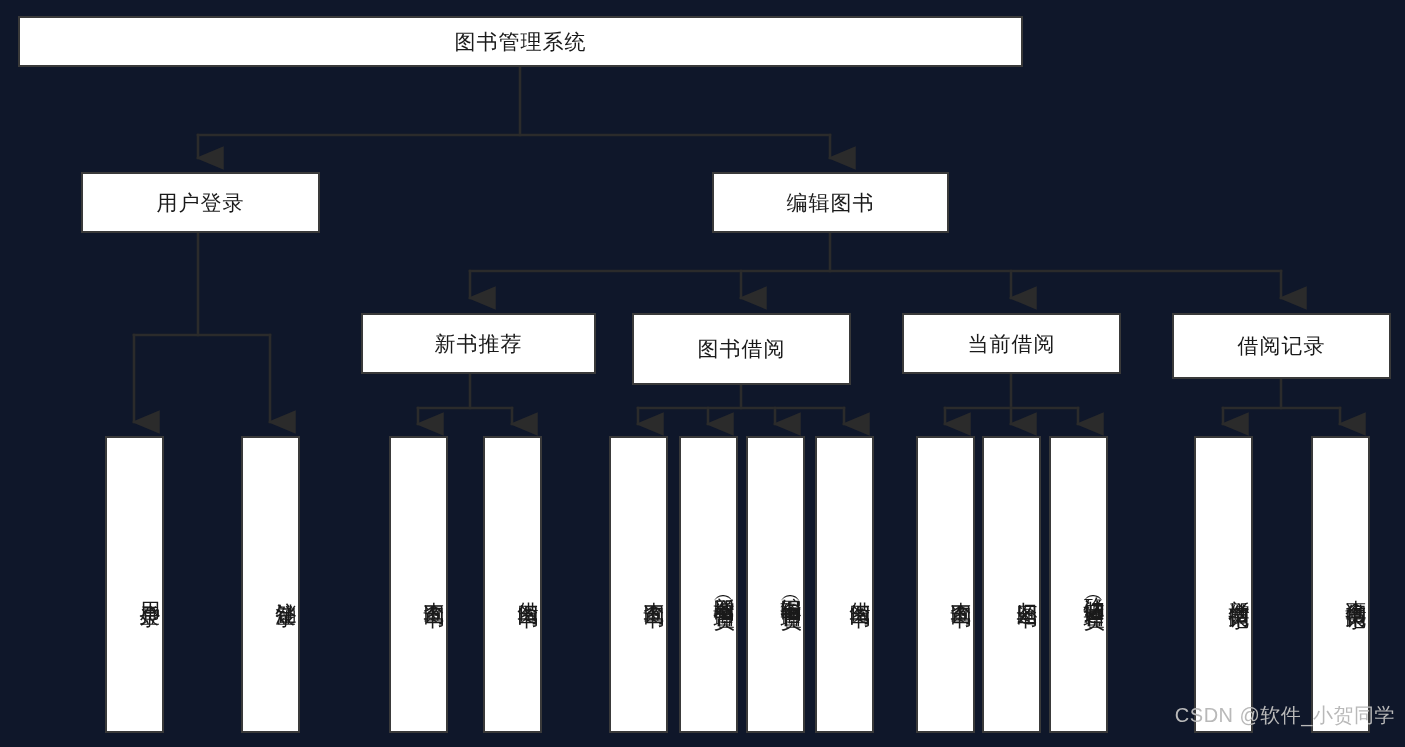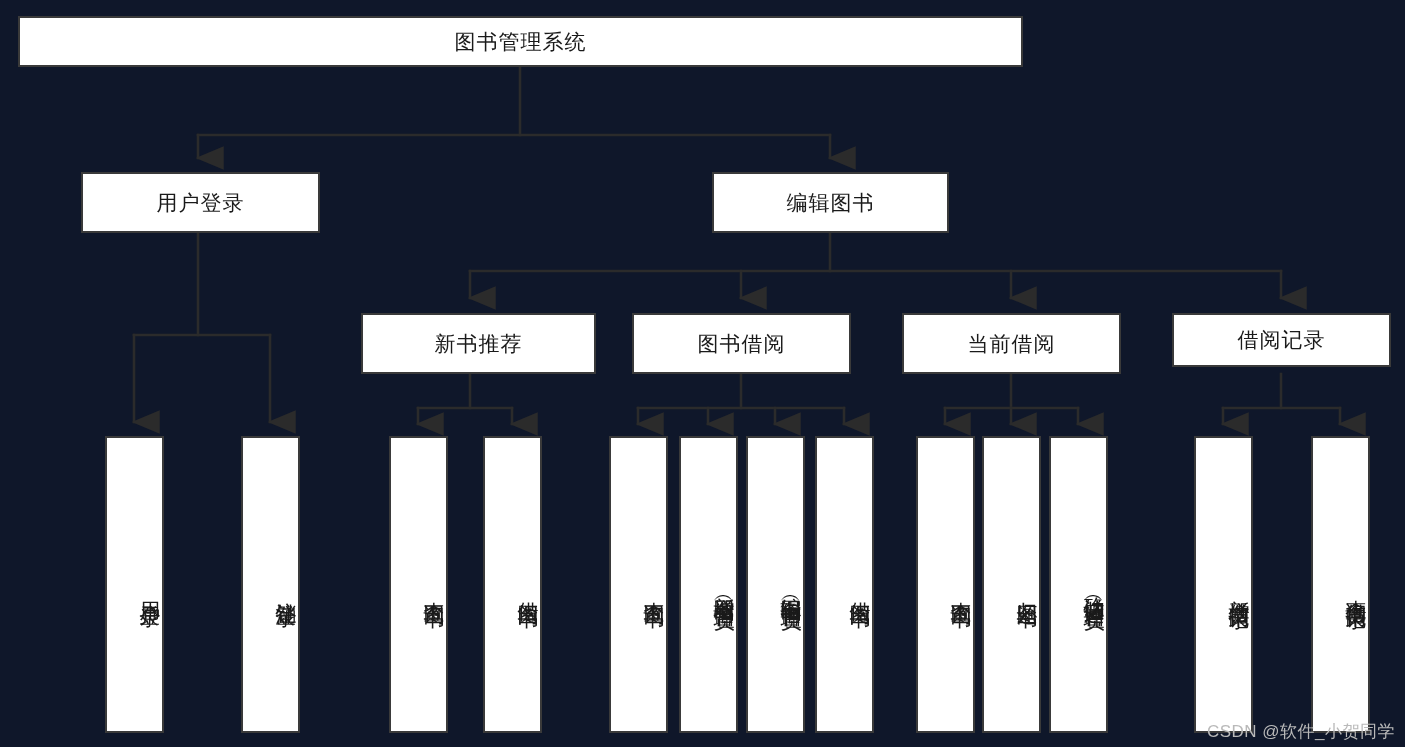--- a/index.html
+++ b/index.html
@@ -50,22 +50,22 @@
     padding-top: 8px;
   }
   .node.vert > .vtext {
     writing-mode: vertical-rl;
     text-orientation: upright;
     display: block;
   }
   .watermark {
     position: absolute;
     right: 10px;
-    bottom: 4px;
-    font-size: 17px;
+    bottom: 18px;
+    font-size: 20px;
     color: #b9b9b9;
     letter-spacing: 0.5px;
     white-space: nowrap;
     user-select: none;
   }
 </style>
 </head>
 <body>
 
 <div id="canvas">
@@ -129,29 +129,29 @@
   </div>
 
   <div class="node horiz" style="left:712px; top:172px; width:237px; height:61px;">
     <span>编辑图书</span>
   </div>
 
   <div class="node horiz" style="left:361px; top:313px; width:235px; height:61px;">
     <span>新书推荐</span>
   </div>
 
-  <div class="node horiz" style="left:632px; top:313px; width:219px; height:61px;">
+  <div class="node horiz" style="left:632px; top:313px; width:219px; height:72px;">
     <span>图书借阅</span>
   </div>
 
   <div class="node horiz" style="left:902px; top:313px; width:219px; height:61px;">
     <span>当前借阅</span>
   </div>
 
-  <div class="node horiz" style="left:1172px; top:313px; width:219px; height:54px;">
+  <div class="node horiz" style="left:1172px; top:313px; width:219px; height:66px;">
     <span>借阅记录</span>
   </div>
 
   <div class="node vert" style="left:105px; top:436px; width:59px; height:297px;">
     <span class="vtext">用户登录</span>
   </div>
 
   <div class="node vert" style="left:241px; top:436px; width:59px; height:297px;">
     <span class="vtext">注销登录</span>
   </div>

